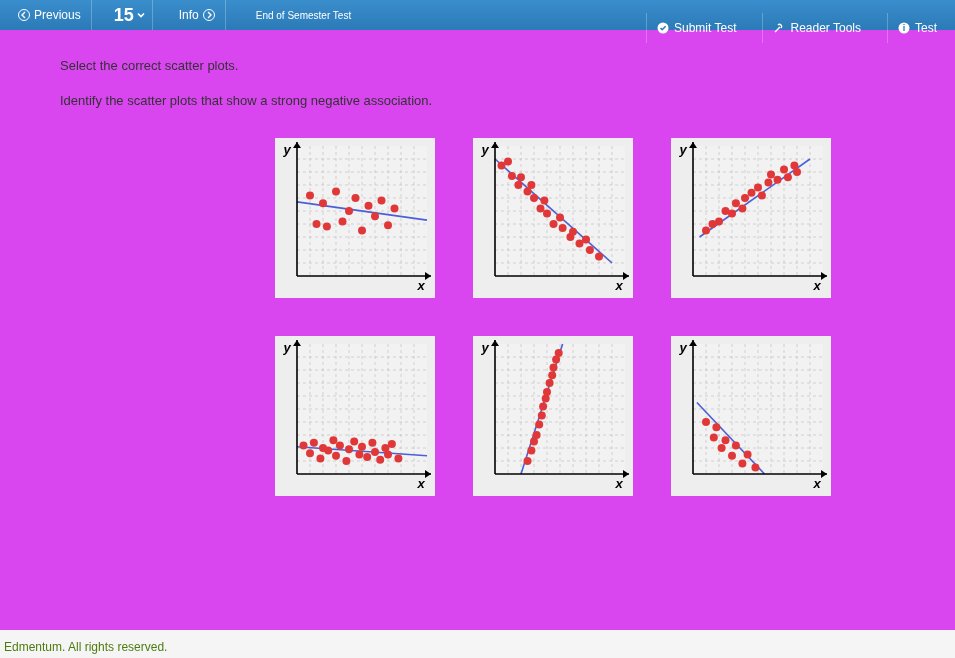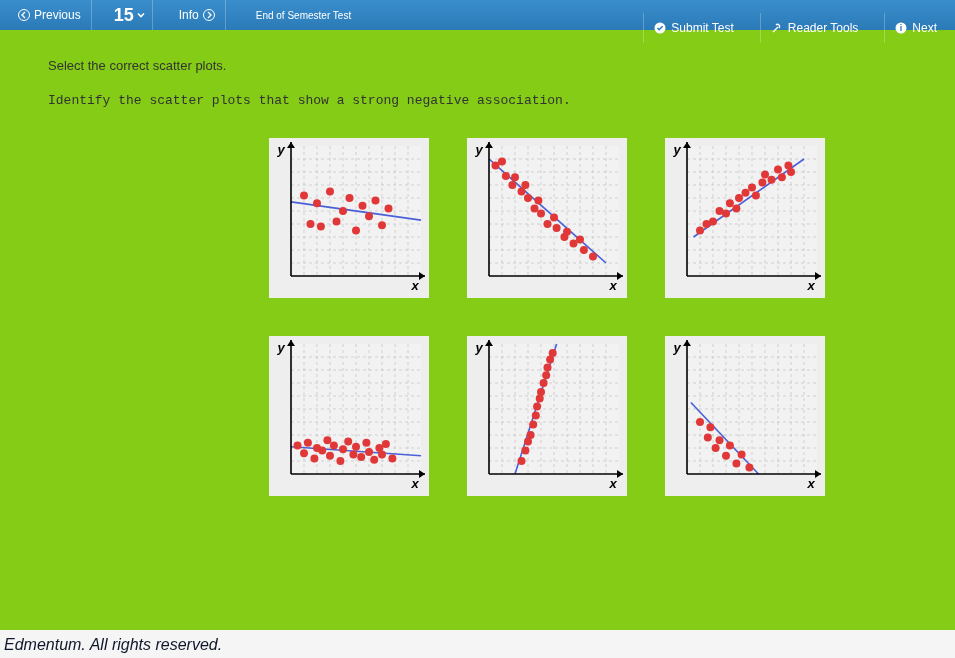--- a/index.html
+++ b/index.html
@@ -53,50 +53,49 @@
     align-items: center;
     gap: 5px;
     padding: 4px 10px;
     cursor: pointer;
     border-left: 1px solid rgba(255,255,255,0.25);
     height: 100%;
     margin-top: 26px;
   }
   .icon svg { display: block; }
   .content {
-    padding: 28px 50px 10px 48px;
-    background: #84cc16;
+    padding: 28px 50px 10px 60px;
+    background: #d946ef;
     min-height: 600px;
   }
   .instr1 { font-size: 13px; color: #333; margin-bottom: 20px; }
-  .instr2 { font-size: 13px; color: #333; margin-bottom: 30px; font-family: Liberation Mono, monospace; }
+  .instr2 { font-size: 13px; color: #333; margin-bottom: 30px; }
   .grid-wrap {
     display: flex;
     flex-direction: column;
     gap: 38px;
     align-items: center;
     padding-left: 140px;
   }
   .grid-row { display: flex; gap: 38px; }
   .plot-tile {
     width: 160px;
     height: 160px;
     background: #eee;
     position: relative;
     cursor: pointer;
   }
   .plot-tile svg { width: 100%; height: 100%; display: block; }
   .footer {
     position: absolute;
     bottom: 4px;
     left: 0;
-    font-size: 16px;
-    color: #0f172a;
+    font-size: 12px;
+    color: #4d7c0f;
     padding-left: 4px;
-    font-style: italic;
   }
 </style>
 </head>
 <body>
 
 <div class="topbar">
   <div class="nav-btn">
     <span class="icon">
       <svg width="12" height="12" viewBox="0 0 12 12">
           <circle cx="6" cy="6" r="5.5" fill="none" stroke="#fff" stroke-width="1"></circle>
@@ -143,21 +142,21 @@
     </span>
     <span>Reader Tools</span>
   </div>
   <div class="tool-btn">
     <span class="icon">
       <svg width="12" height="12" viewBox="0 0 12 12">
           <circle cx="6" cy="6" r="5.5" fill="#fff"></circle>
           <text x="6" y="9" text-anchor="middle" font-size="9" font-weight="bold" fill="#2b7ab8">i</text>
         </svg>
     </span>
-    <span>Next</span>
+    <span>Test</span>
   </div>
 </div>
 
 <div class="content">
   <p class="instr1">Select the correct scatter plots.</p>
   <p class="instr2">Identify the scatter plots that show a strong negative association.</p>
 
   <div class="grid-wrap">
     <div class="grid-row">
       <div class="plot-tile">

